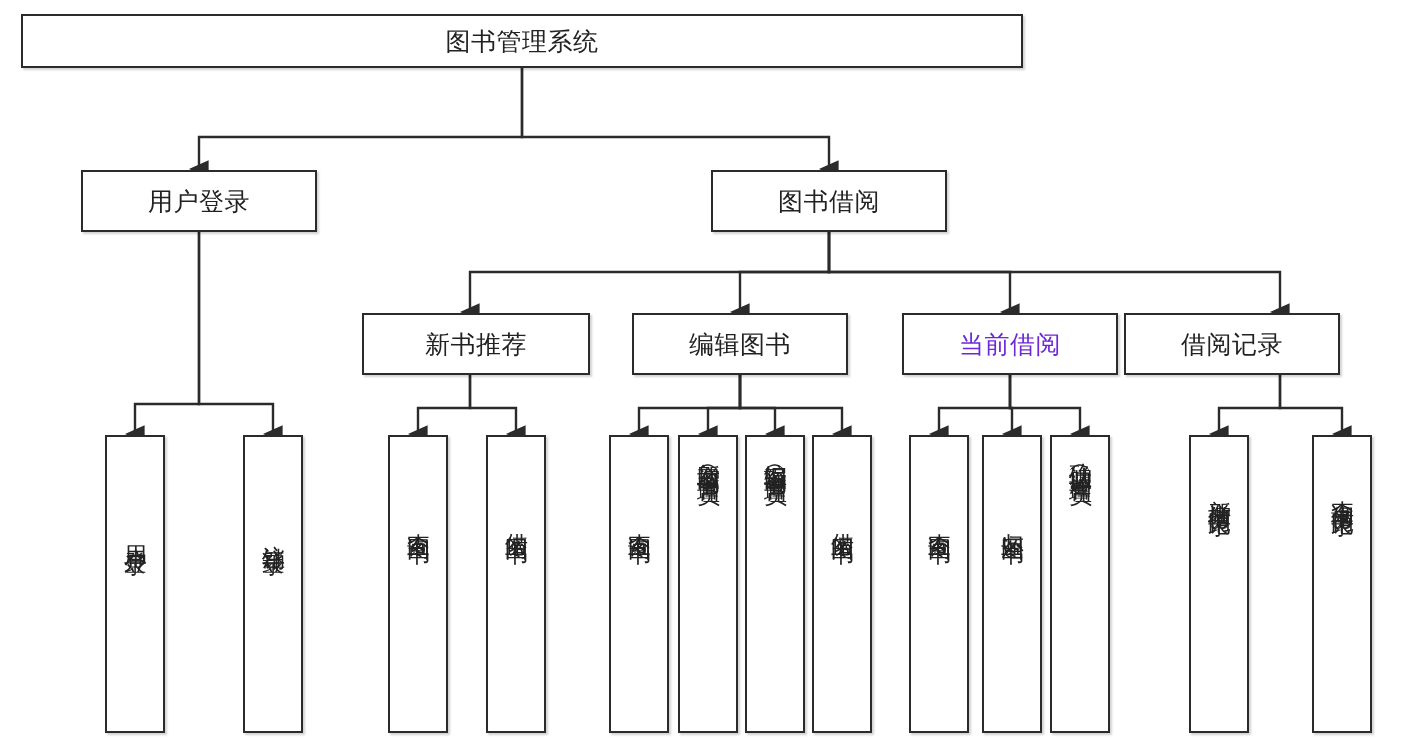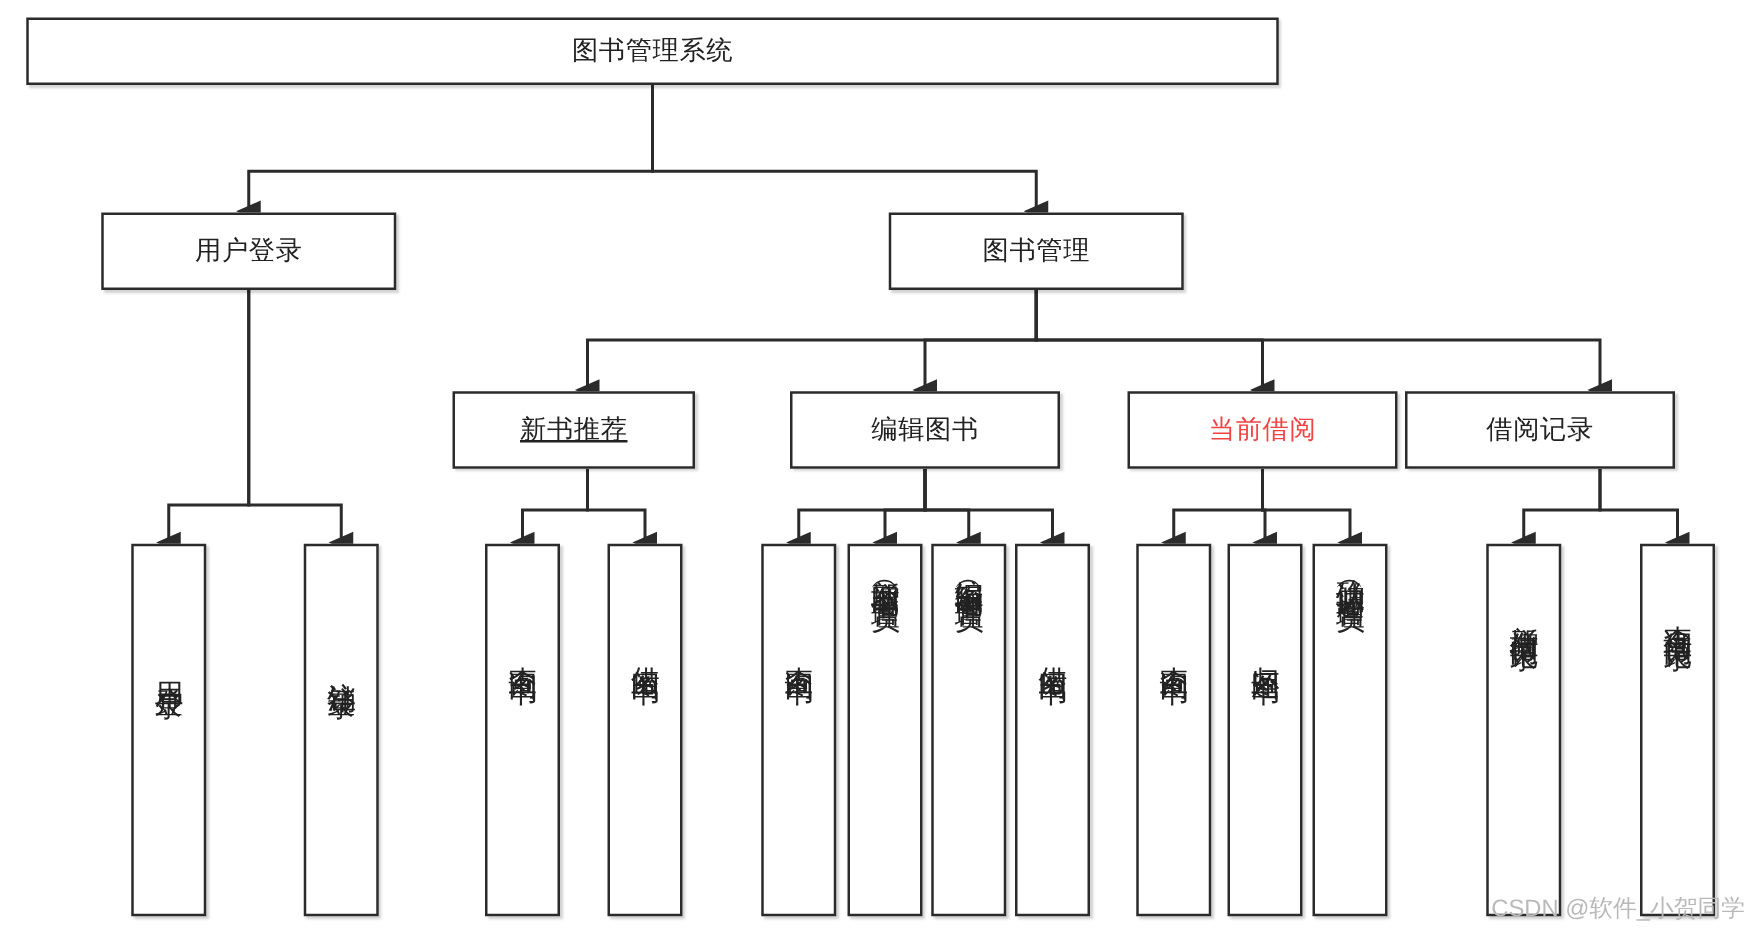--- a/index.html
+++ b/index.html
@@ -37,21 +37,21 @@
     justify-content: center;
     color: #222222;
   }
   .node .label {
     line-height: 1.12;
     text-align: center;
     white-space: pre;
   }
   .node.horizontal .label {
     writing-mode: horizontal-tb;
-    font-size: 21px;
+    font-size: 25px;
     letter-spacing: 0.5px;
   }
   .node.vertical {
     align-items: flex-start;
     justify-content: center;
     padding-top: 8px;
   }
   .node.vertical .label {
     writing-mode: vertical-rl;
     text-orientation: upright;
@@ -99,30 +99,30 @@
       </g>
   </svg>
   <div id="node-layer">
       <div class="node horizontal" style="left: 21px; top: 14px; width: 1002px; height: 54px; border-color: rgb(43, 43, 43); background: rgb(255, 255, 255);">
         <span class="label" style="color: rgb(34, 34, 34);">图书管理系统</span>
       </div>
       <div class="node horizontal" style="left: 81px; top: 170px; width: 236px; height: 62px; border-color: rgb(43, 43, 43); background: rgb(255, 255, 255);">
         <span class="label" style="color: rgb(34, 34, 34);">用户登录</span>
       </div>
       <div class="node horizontal" style="left: 711px; top: 170px; width: 236px; height: 62px; border-color: rgb(43, 43, 43); background: rgb(255, 255, 255);">
-        <span class="label" style="color: rgb(34, 34, 34);">图书管理</span>
+        <span class="label" style="color: rgb(34, 34, 34);">图书借阅</span>
       </div>
-      <div class="node horizontal" style="left: 362px; top: 313px; width: 194px; height: 62px; border-color: rgb(43, 43, 43); background: rgb(255, 255, 255); text-decoration: underline;">
+      <div class="node horizontal" style="left: 362px; top: 313px; width: 228px; height: 62px; border-color: rgb(43, 43, 43); background: rgb(255, 255, 255);">
         <span class="label" style="color: rgb(34, 34, 34);">新书推荐</span>
       </div>
       <div class="node horizontal" style="left: 632px; top: 313px; width: 216px; height: 62px; border-color: rgb(43, 43, 43); background: rgb(255, 255, 255);">
         <span class="label" style="color: rgb(34, 34, 34);">编辑图书</span>
       </div>
       <div class="node horizontal" style="left: 902px; top: 313px; width: 216px; height: 62px; border-color: rgb(43, 43, 43); background: rgb(255, 255, 255);">
-        <span class="label" style="color: #ef4444;">当前借阅</span>
+        <span class="label" style="color: #6d28d9;">当前借阅</span>
       </div>
       <div class="node horizontal" style="left: 1124px; top: 313px; width: 216px; height: 62px; border-color: rgb(43, 43, 43); background: rgb(255, 255, 255);">
         <span class="label" style="color: rgb(34, 34, 34);">借阅记录</span>
       </div>
       <div class="node vertical" style="left: 105px; top: 435px; width: 60px; height: 298px; border-color: rgb(43, 43, 43); background: rgb(255, 255, 255); padding-top: 90px;">
         <span class="label" style="color: rgb(34, 34, 34);">用户登录</span>
       </div>
       <div class="node vertical" style="left: 243px; top: 435px; width: 60px; height: 298px; border-color: rgb(43, 43, 43); background: rgb(255, 255, 255); padding-top: 90px;">
         <span class="label" style="color: rgb(34, 34, 34);">注销登录</span>
       </div>
@@ -154,14 +154,13 @@
         <span class="label" style="color: rgb(34, 34, 34);">确认归还（管理员）</span>
       </div>
       <div class="node vertical" style="left: 1189px; top: 435px; width: 60px; height: 298px; border-color: rgb(43, 43, 43); background: rgb(255, 255, 255); padding-top: 45px;">
         <span class="label" style="color: rgb(34, 34, 34);">新增借阅记录</span>
       </div>
       <div class="node vertical" style="left: 1312px; top: 435px; width: 60px; height: 298px; border-color: rgb(43, 43, 43); background: rgb(255, 255, 255); padding-top: 45px;">
         <span class="label" style="color: rgb(34, 34, 34);">查询借阅记录</span>
       </div>
     </div>
 
-  <div class="watermark" style="left: 1193px; top: 714px; color: rgb(185, 185, 185);">CSDN @软件_小贺同学</div>
 </div>
 
 </body></html>

